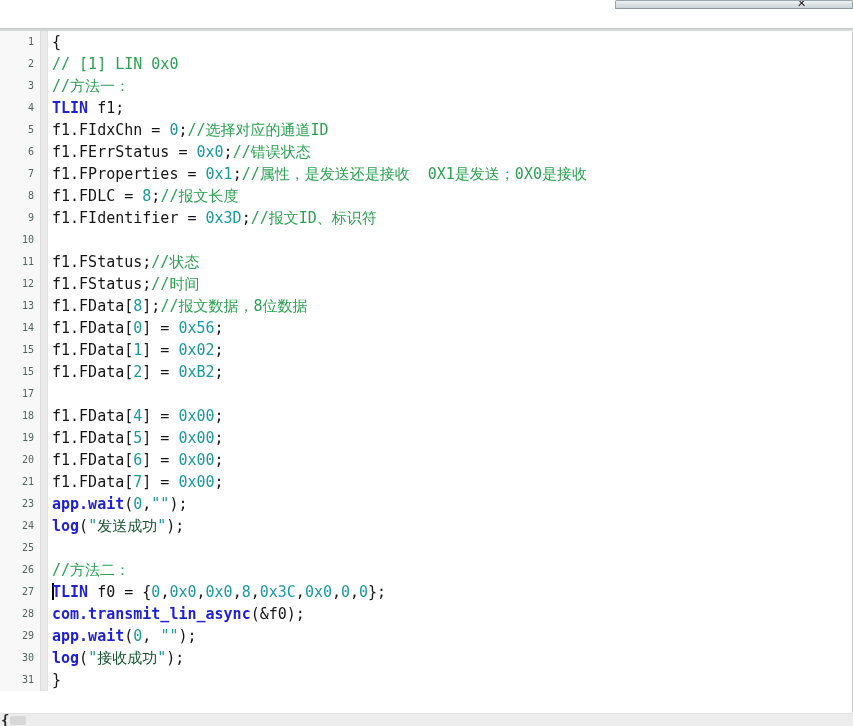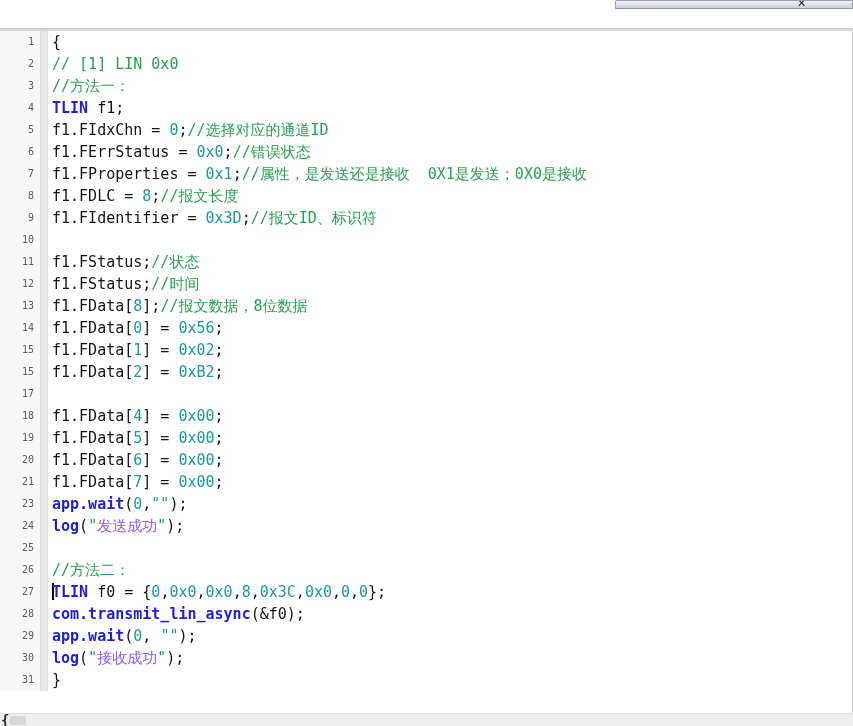--- a/index.html
+++ b/index.html
@@ -19,21 +19,21 @@
   
   .editor{position:relative;height:682px;background:#ffffff;box-sizing:border-box;border-right:1px solid #c9c9c9;}
   .row{display:flex;height:22px;line-height:22px;}
   .ln{width:34px;flex:0 0 34px;text-align:right;padding-right:6px;background:#f8f8f8;
       border-right:1px solid #dcdcdc;font-size:10px;color:#51645a;}
   .band{width:6px;flex:0 0 6px;background:#e9e9e9;border-right:1px solid #e0e0e0;}
   .code{white-space:pre;padding-left:4px;font-size:15px;}
   .k{color:#1f1fd4;font-weight:bold;}
   .n{color:#189aa0;}
   .c{color:#2aa150;}
-  .s{color:#8b5cf6;}
+  .s{color:#14532d;}
   .q{color:#189aa0;}
   .p{color:#141414;}
   .caret{display:inline-block;width:2px;height:17px;background:#000;vertical-align:-3px;margin-right:-2px;}
   
   .bottomstrip{position:relative;height:13px;background:#ededed;border-top:1px solid #e2e2e2;overflow:hidden;}
   .bglyph{position:absolute;left:1px;top:-2px;font-size:14px;font-weight:bold;color:#2b2b2b;}
   .bblock{position:absolute;left:10px;top:2px;width:16px;height:9px;background:#d7d7d7;border-radius:2px;}
 </style>
 </head>
 <body>

